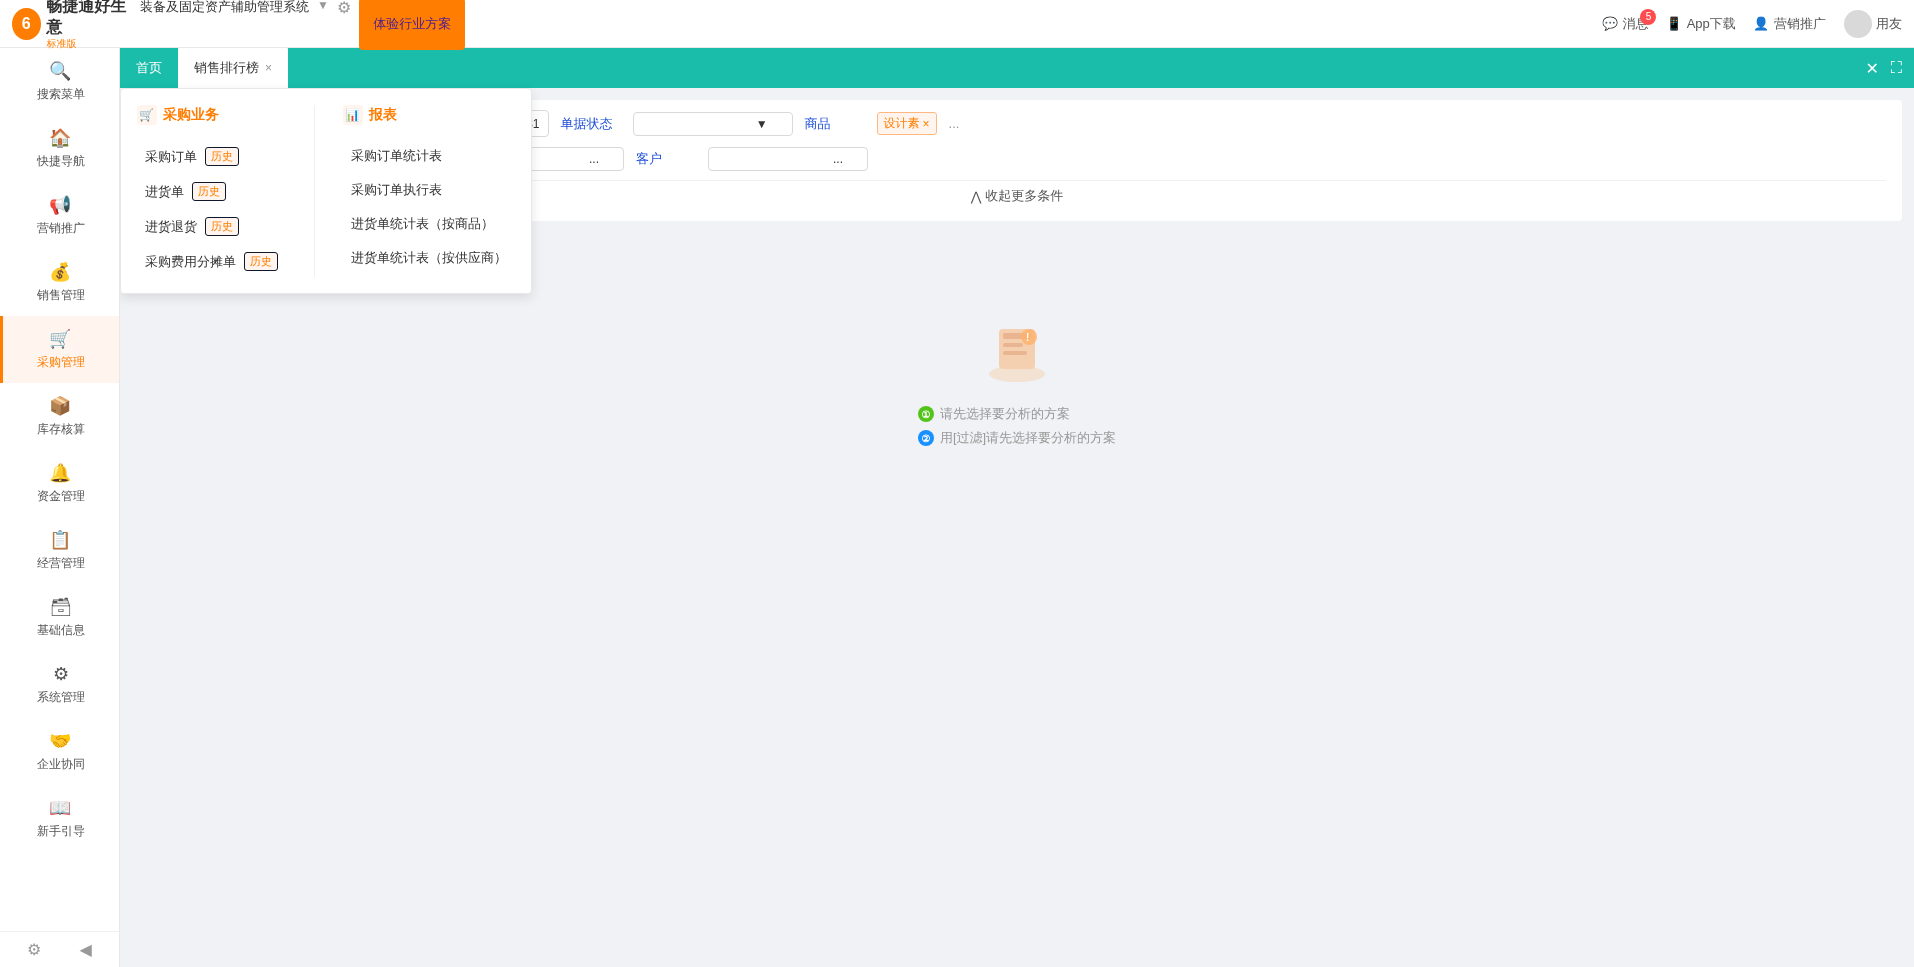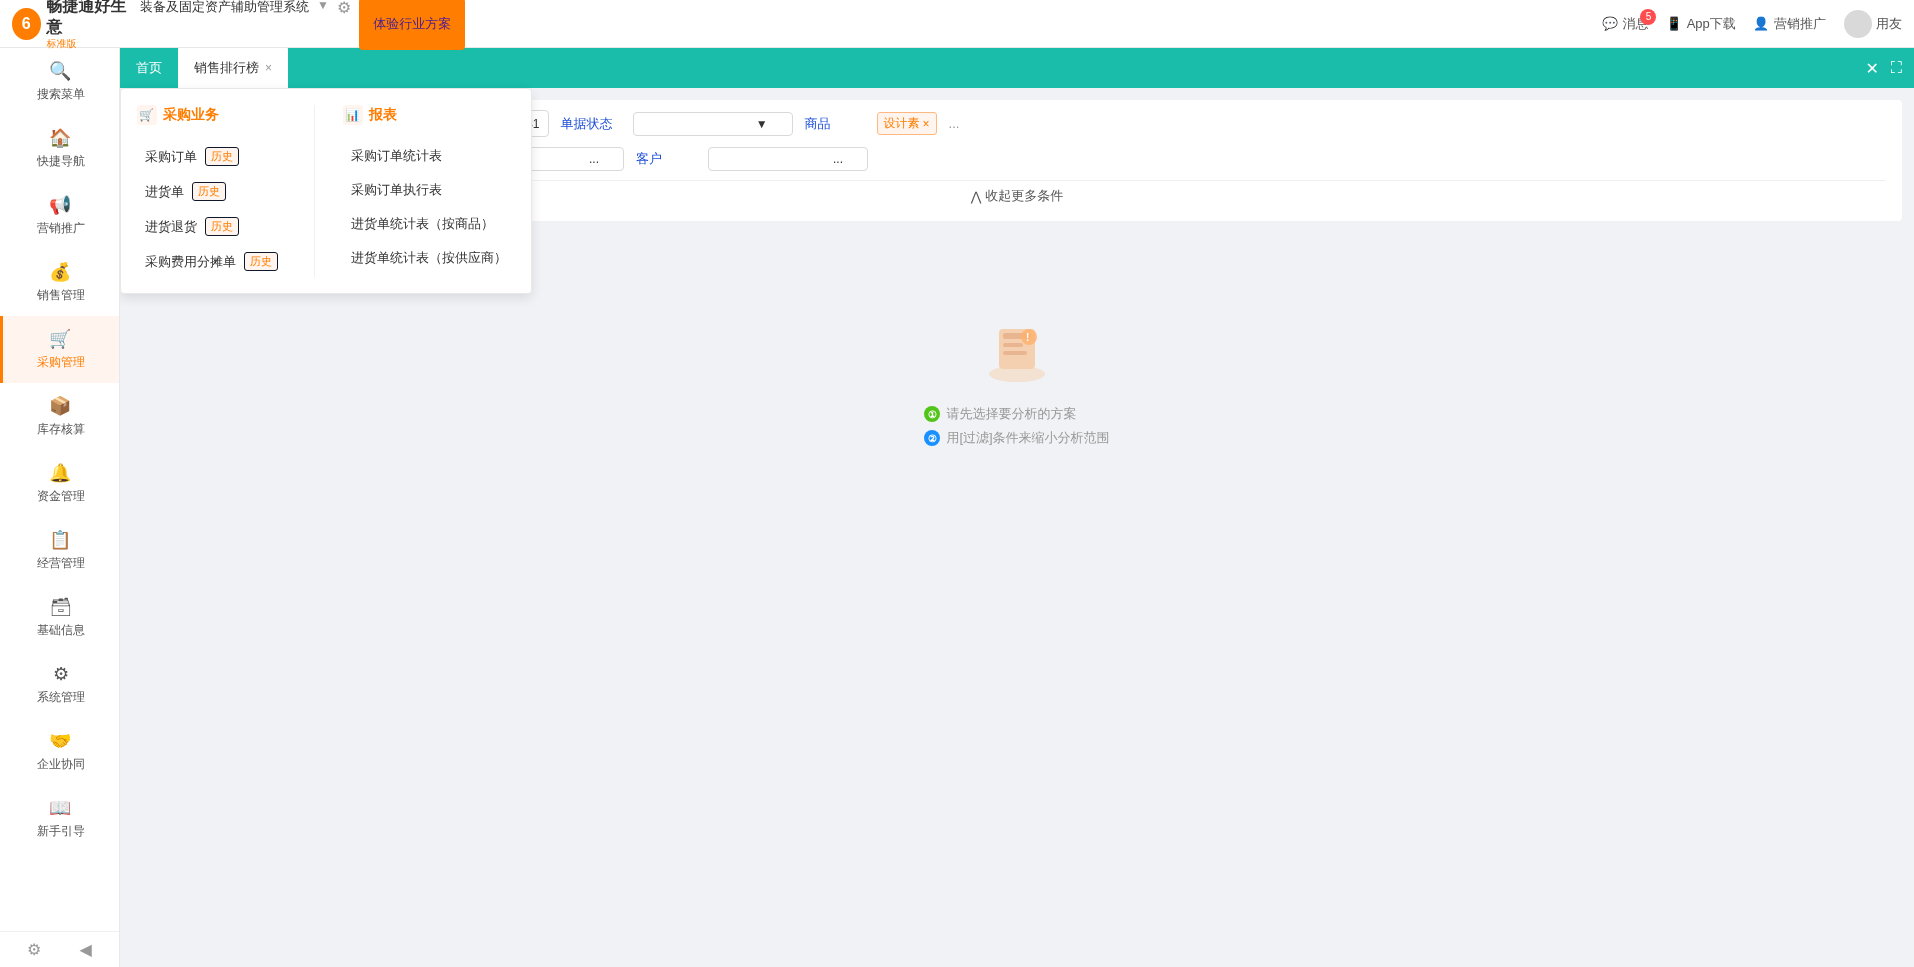--- a/index.html
+++ b/index.html
@@ -533,21 +533,21 @@
               <text x="49" y="32" font-size="10" fill="white" font-weight="bold">!</text>
             </svg>
           </div>
           <div>
             <div class="empty-text-item" style="margin-bottom:6px;">
               <div class="empty-dot dot1">①</div>
               <span>请先选择要分析的方案</span>
             </div>
             <div class="empty-text-item">
               <div class="empty-dot dot2">②</div>
-              <span>用[过滤]条件来缩小分析范围</span>
+              <span>用[过滤]请先选择要分析的方案</span>
             </div>
           </div>
         </div>
 
       </div>
 
       <div class="dropdown-menu">
 
         <div class="dropdown-col">
           <div class="dropdown-col-title">

